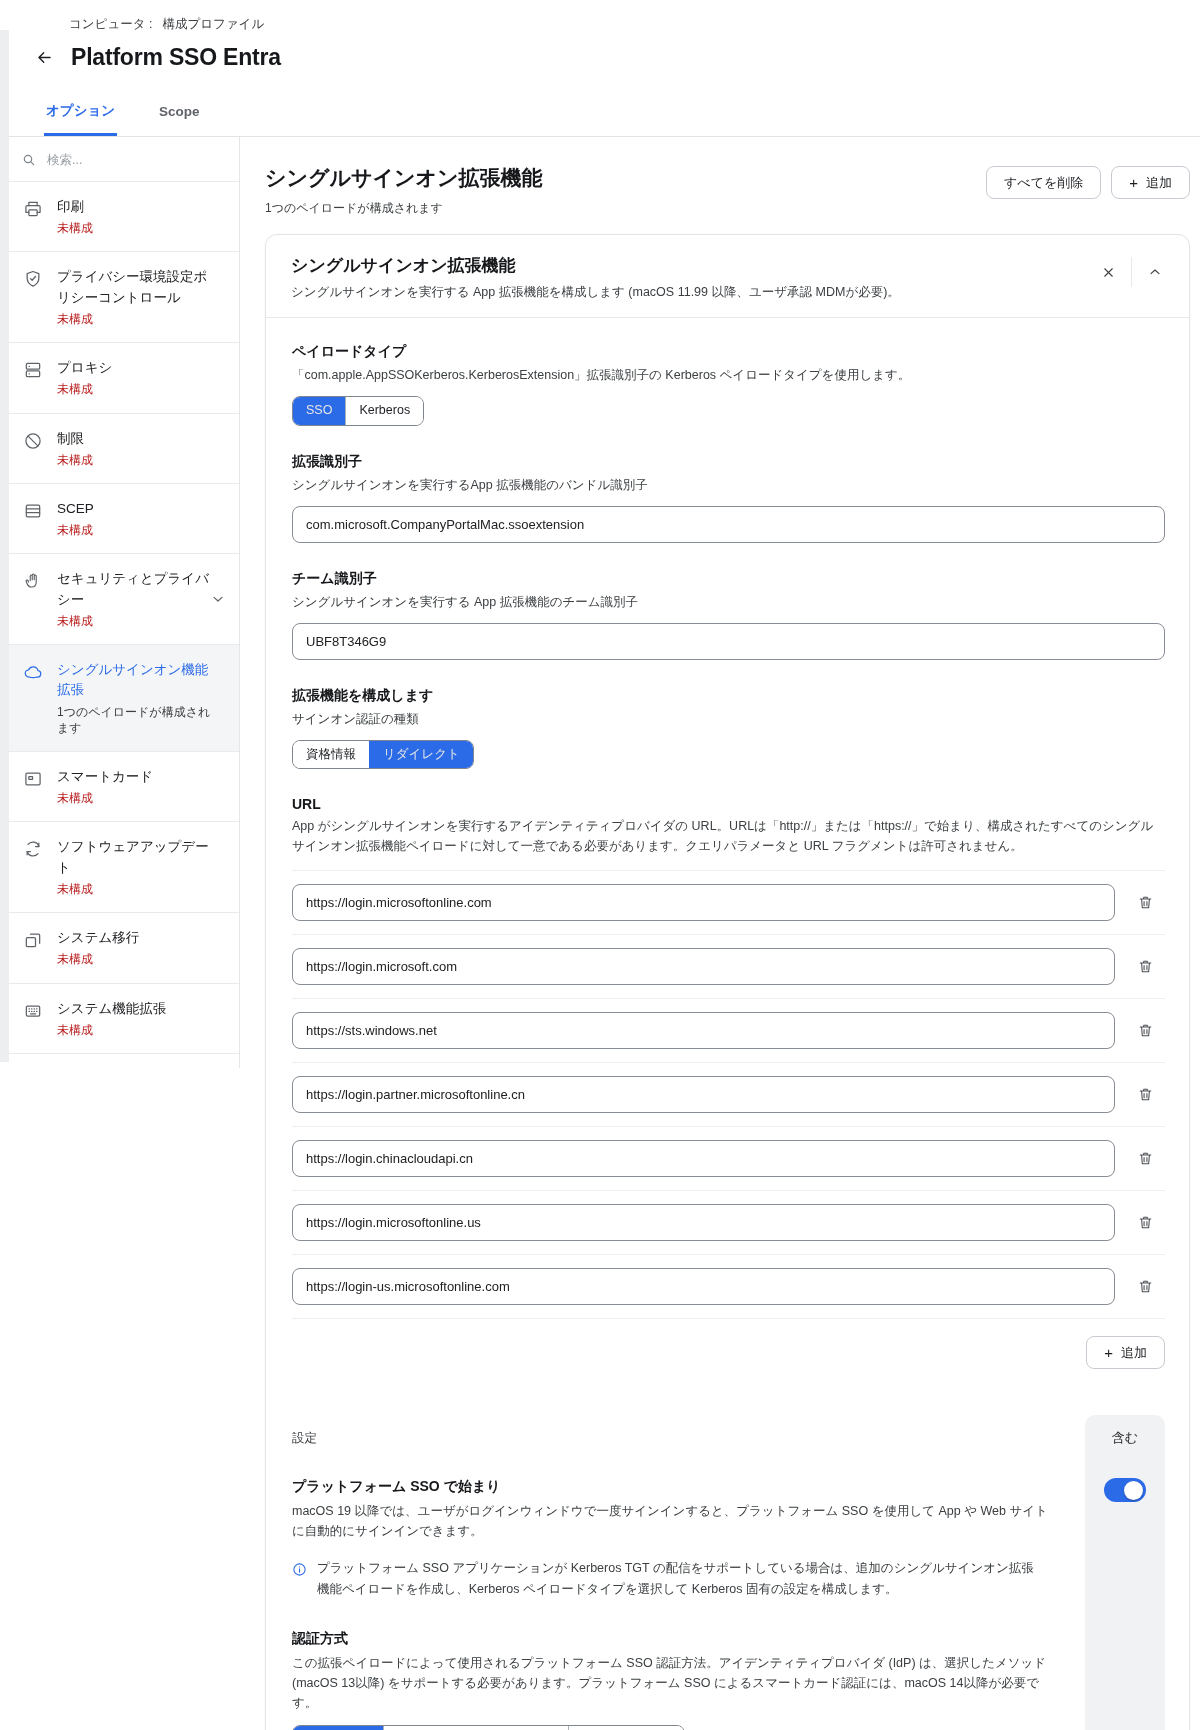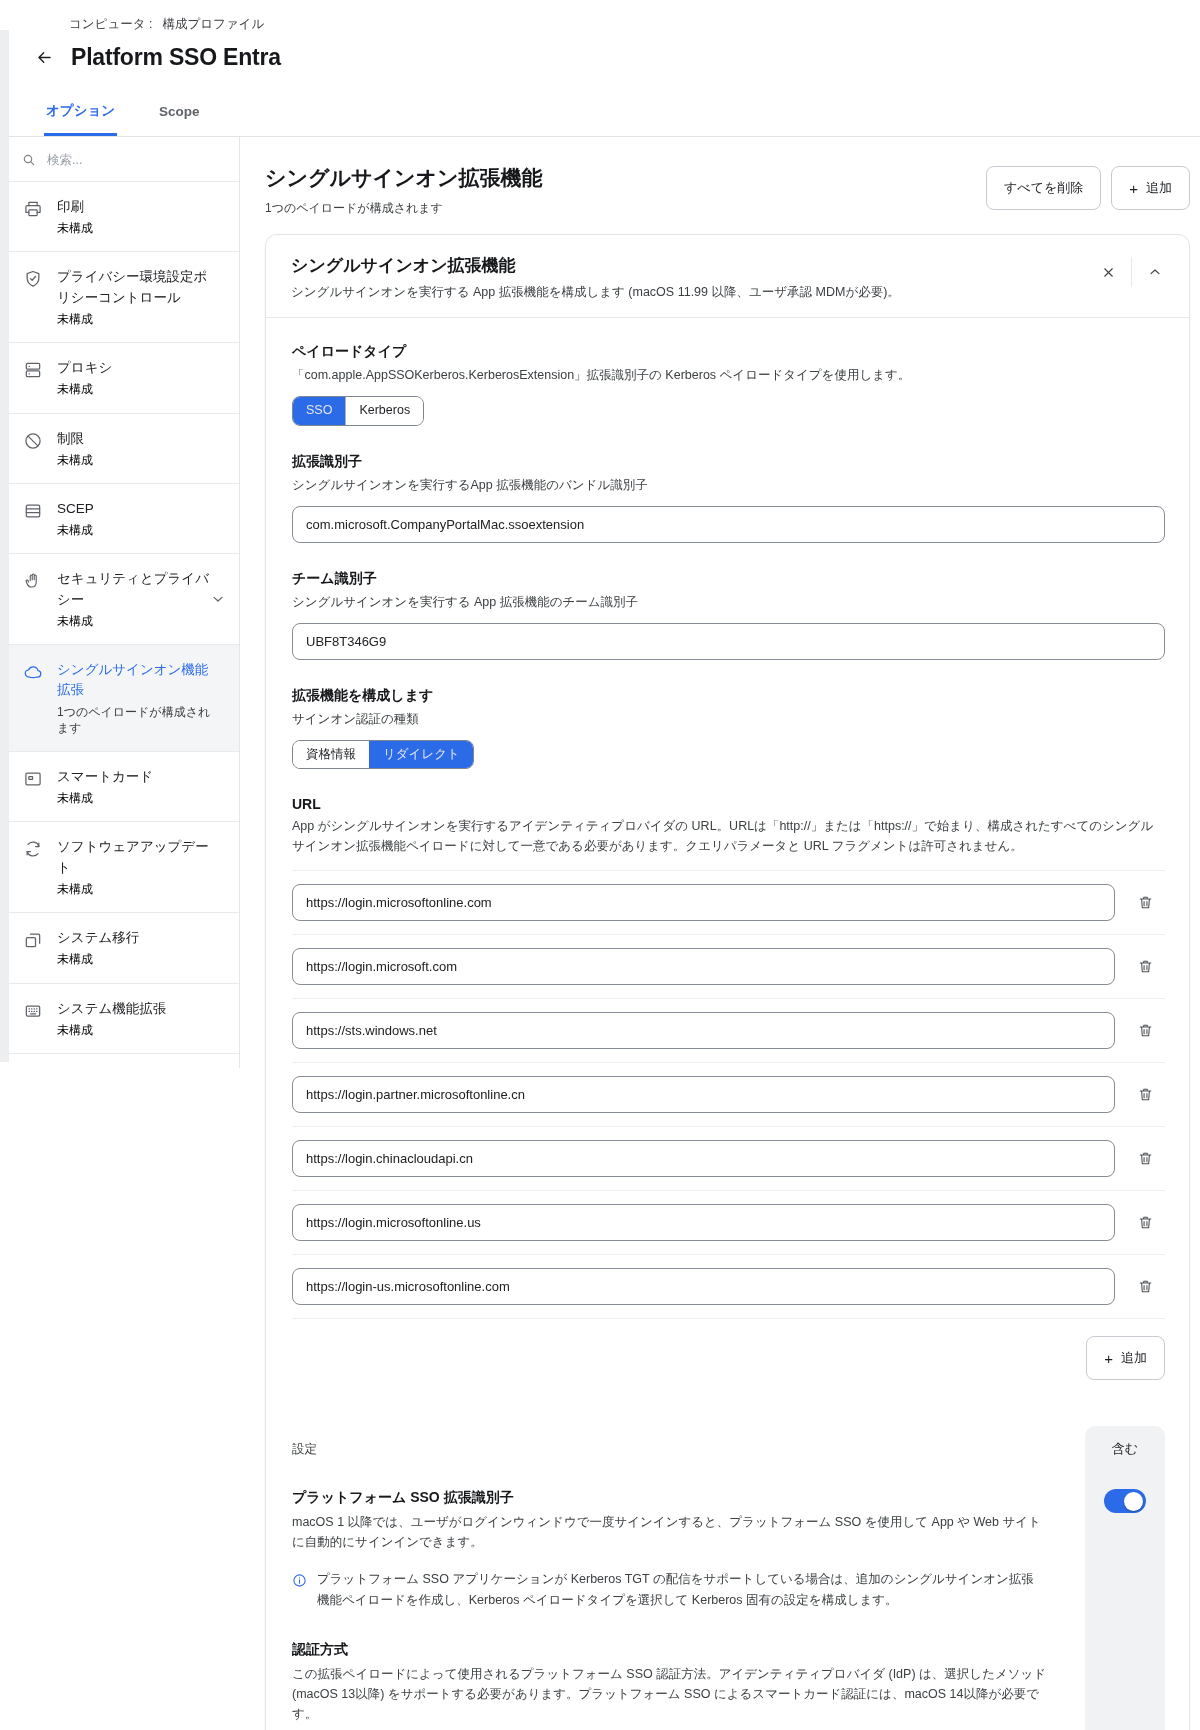--- a/index.html
+++ b/index.html
@@ -26,34 +26,34 @@
   
   .content { display:flex; align-items:flex-start; }
   .sidebar { width:231px; margin-left:9px; border-right:1px solid #e4e6e9; height:931px; overflow:hidden; flex-shrink:0; background:#fff; }
   .search-row { display:flex; align-items:center; gap:10px; padding:15px 12px 13px 12px; border-bottom:1px solid #e8eaed; color:#80868b; }
   .search-row input { border:none; outline:none; font-size:12.5px; width:100%; color:#202124; font-family:inherit; }
   .search-row input::placeholder { color:#9aa0a6; }
 
   .sb-item { display:flex; gap:14px; padding:15px 26px 15px 14px; border-bottom:1px solid #e8eaed; align-items:flex-start; position:relative; cursor:pointer; }
   .sb-icon { width:20px; height:20px; flex-shrink:0; margin-top:2px; color:#5f6368; }
   .sb-label { display:block; font-size:13.5px; color:#202124; line-height:1.5; }
-  .sb-status { display:block; font-size:12px; color:#000000; margin-top:3px; line-height:1.35; }
+  .sb-status { display:block; font-size:12px; color:#b91c1c; margin-top:3px; line-height:1.35; }
   .sb-item.active { background:#f4f5f7; }
   .sb-item.active .sb-icon { color:#2c6be8; }
   .sb-item.active .sb-label { color:#2c6be8; }
   .sb-item.active .sb-status { color:#3c4043; }
   .sb-chevron { position:absolute; right:13px; top:50%; margin-top:-8px; color:#5f6368; }
 
   
   .main { flex:1; min-width:0; padding:27px 10px 0 25px; }
   .main-title-row { display:flex; justify-content:space-between; align-items:flex-start; }
   .page-title { font-size:21px; font-weight:800; color:#16181b; }
   .page-subtitle { font-size:12px; color:#3c4043; margin-top:8px; }
   .header-actions { display:flex; gap:10px; margin-top:2px; }
-  .btn-outline { height:44px; padding:0 17px; border:1px solid #c7cbd1; border-radius:8px; background:#fff;
+  .btn-outline { height:33px; padding:0 17px; border:1px solid #c7cbd1; border-radius:8px; background:#fff;
     font-size:13px; font-weight:500; color:#1d1f23; display:inline-flex; align-items:center; gap:8px; cursor:pointer; font-family:inherit; }
   .btn-outline .plus { font-size:15px; font-weight:400; line-height:1; }
 
   
   .card { margin-top:17px; border:1px solid #e2e4e8; border-radius:12px; box-shadow:0 1px 3px rgba(0,0,0,.05); min-height:1480px; background:#fff; }
   .card-header { display:flex; justify-content:space-between; align-items:flex-start; padding:19px 16px 16px 25px; border-bottom:1px solid #e6e8eb; }
   .card-title { font-size:17px; font-weight:700; color:#16181b; }
   .card-desc { font-size:12.5px; color:#3c4043; margin-top:7px; }
   .card-actions { display:flex; align-items:center; color:#3c4043; margin-top:2px; }
   .icon-btn { width:36px; height:32px; display:flex; align-items:center; justify-content:center; background:none; border:none; cursor:pointer; color:#3c4043; }
@@ -438,22 +438,22 @@
               </button>
           </div>
         </div>
 
         <div class="settings">
           <div class="rail"><span>含む</span></div>
 
           <div class="settings-head">設定</div>
 
           <div class="setting-row">
-            <div class="setting-title">プラットフォーム SSO 拡張識別子</div>
-            <div class="setting-desc">macOS 1 以降では、ユーザがログインウィンドウで一度サインインすると、プラットフォーム SSO を使用して App や Web サイトに自動的にサインインできます。</div>
+            <div class="setting-title">プラットフォーム SSO で始まり</div>
+            <div class="setting-desc">macOS 19 以降では、ユーザがログインウィンドウで一度サインインすると、プラットフォーム SSO を使用して App や Web サイトに自動的にサインインできます。</div>
             <button class="toggle" aria-checked="true"></button>
           </div>
 
           <div class="note-row">
             <span class="info-icon">
               <svg width="15" height="15" viewBox="0 0 24 24" fill="none" stroke="currentColor" stroke-width="1.7" stroke-linecap="round">
                   <circle cx="12" cy="12" r="9"></circle>
                   <path d="M12 11v5.5"></path>
                   <path d="M12 7.8v.2"></path>
                 </svg>

